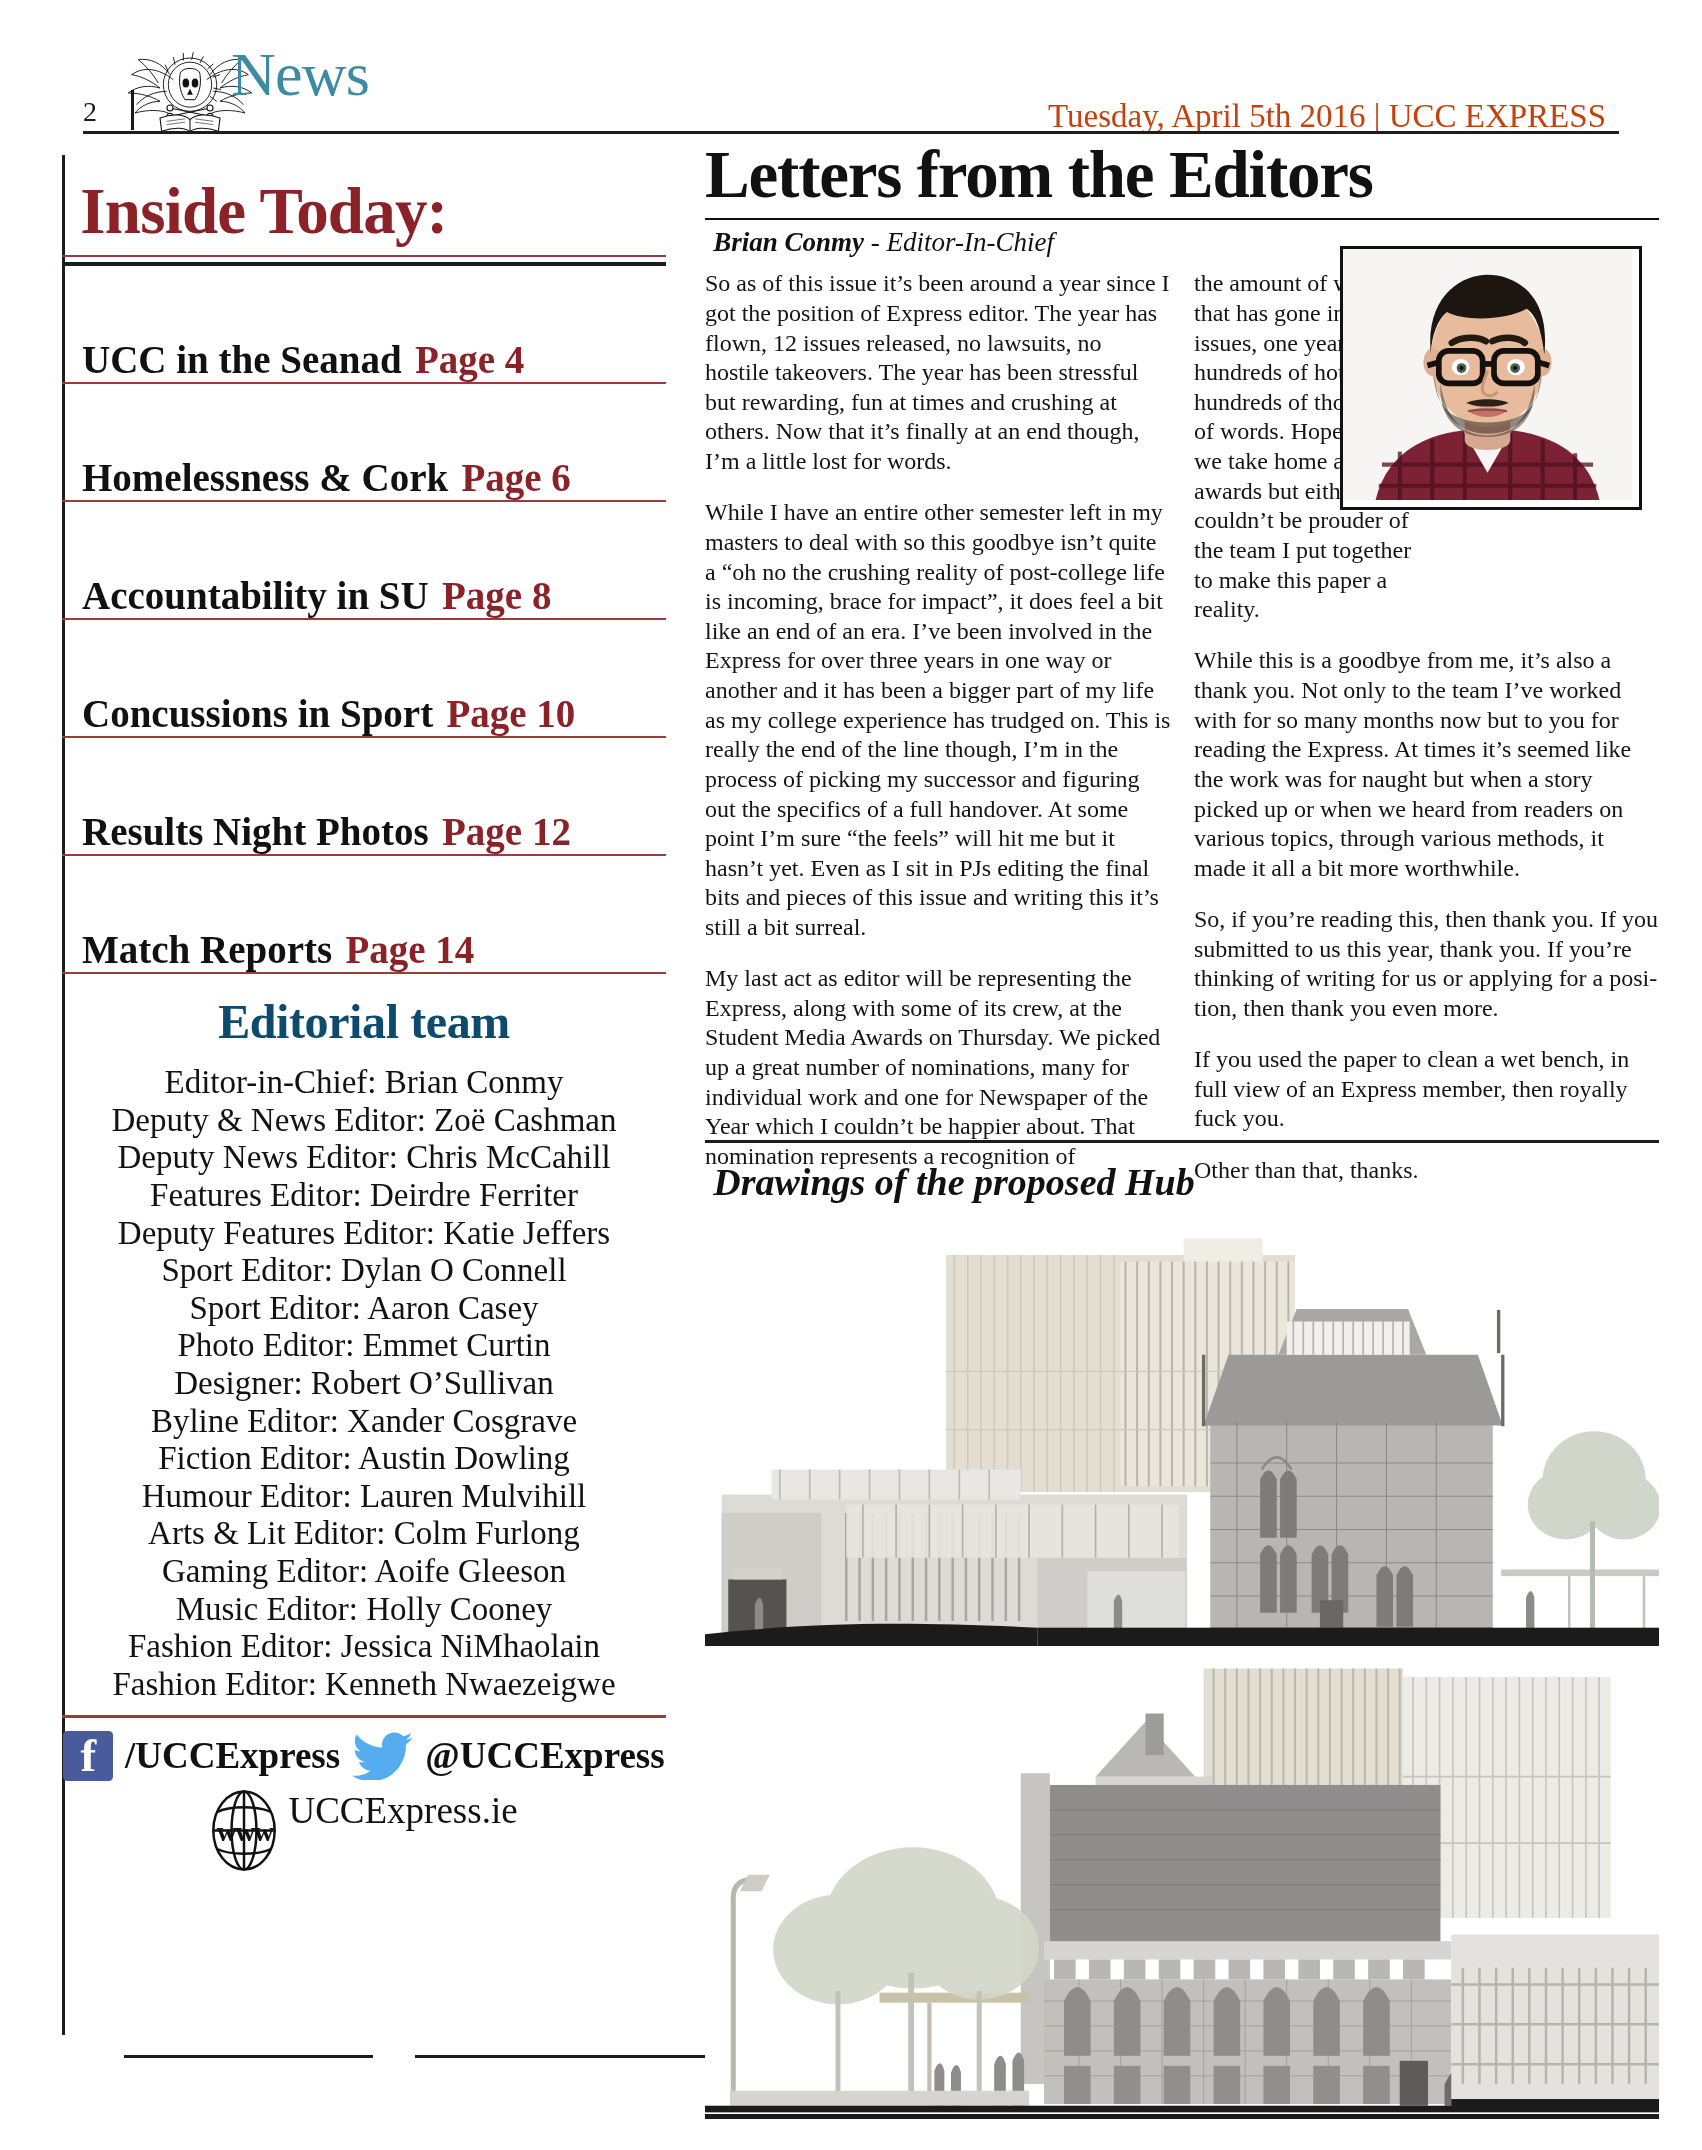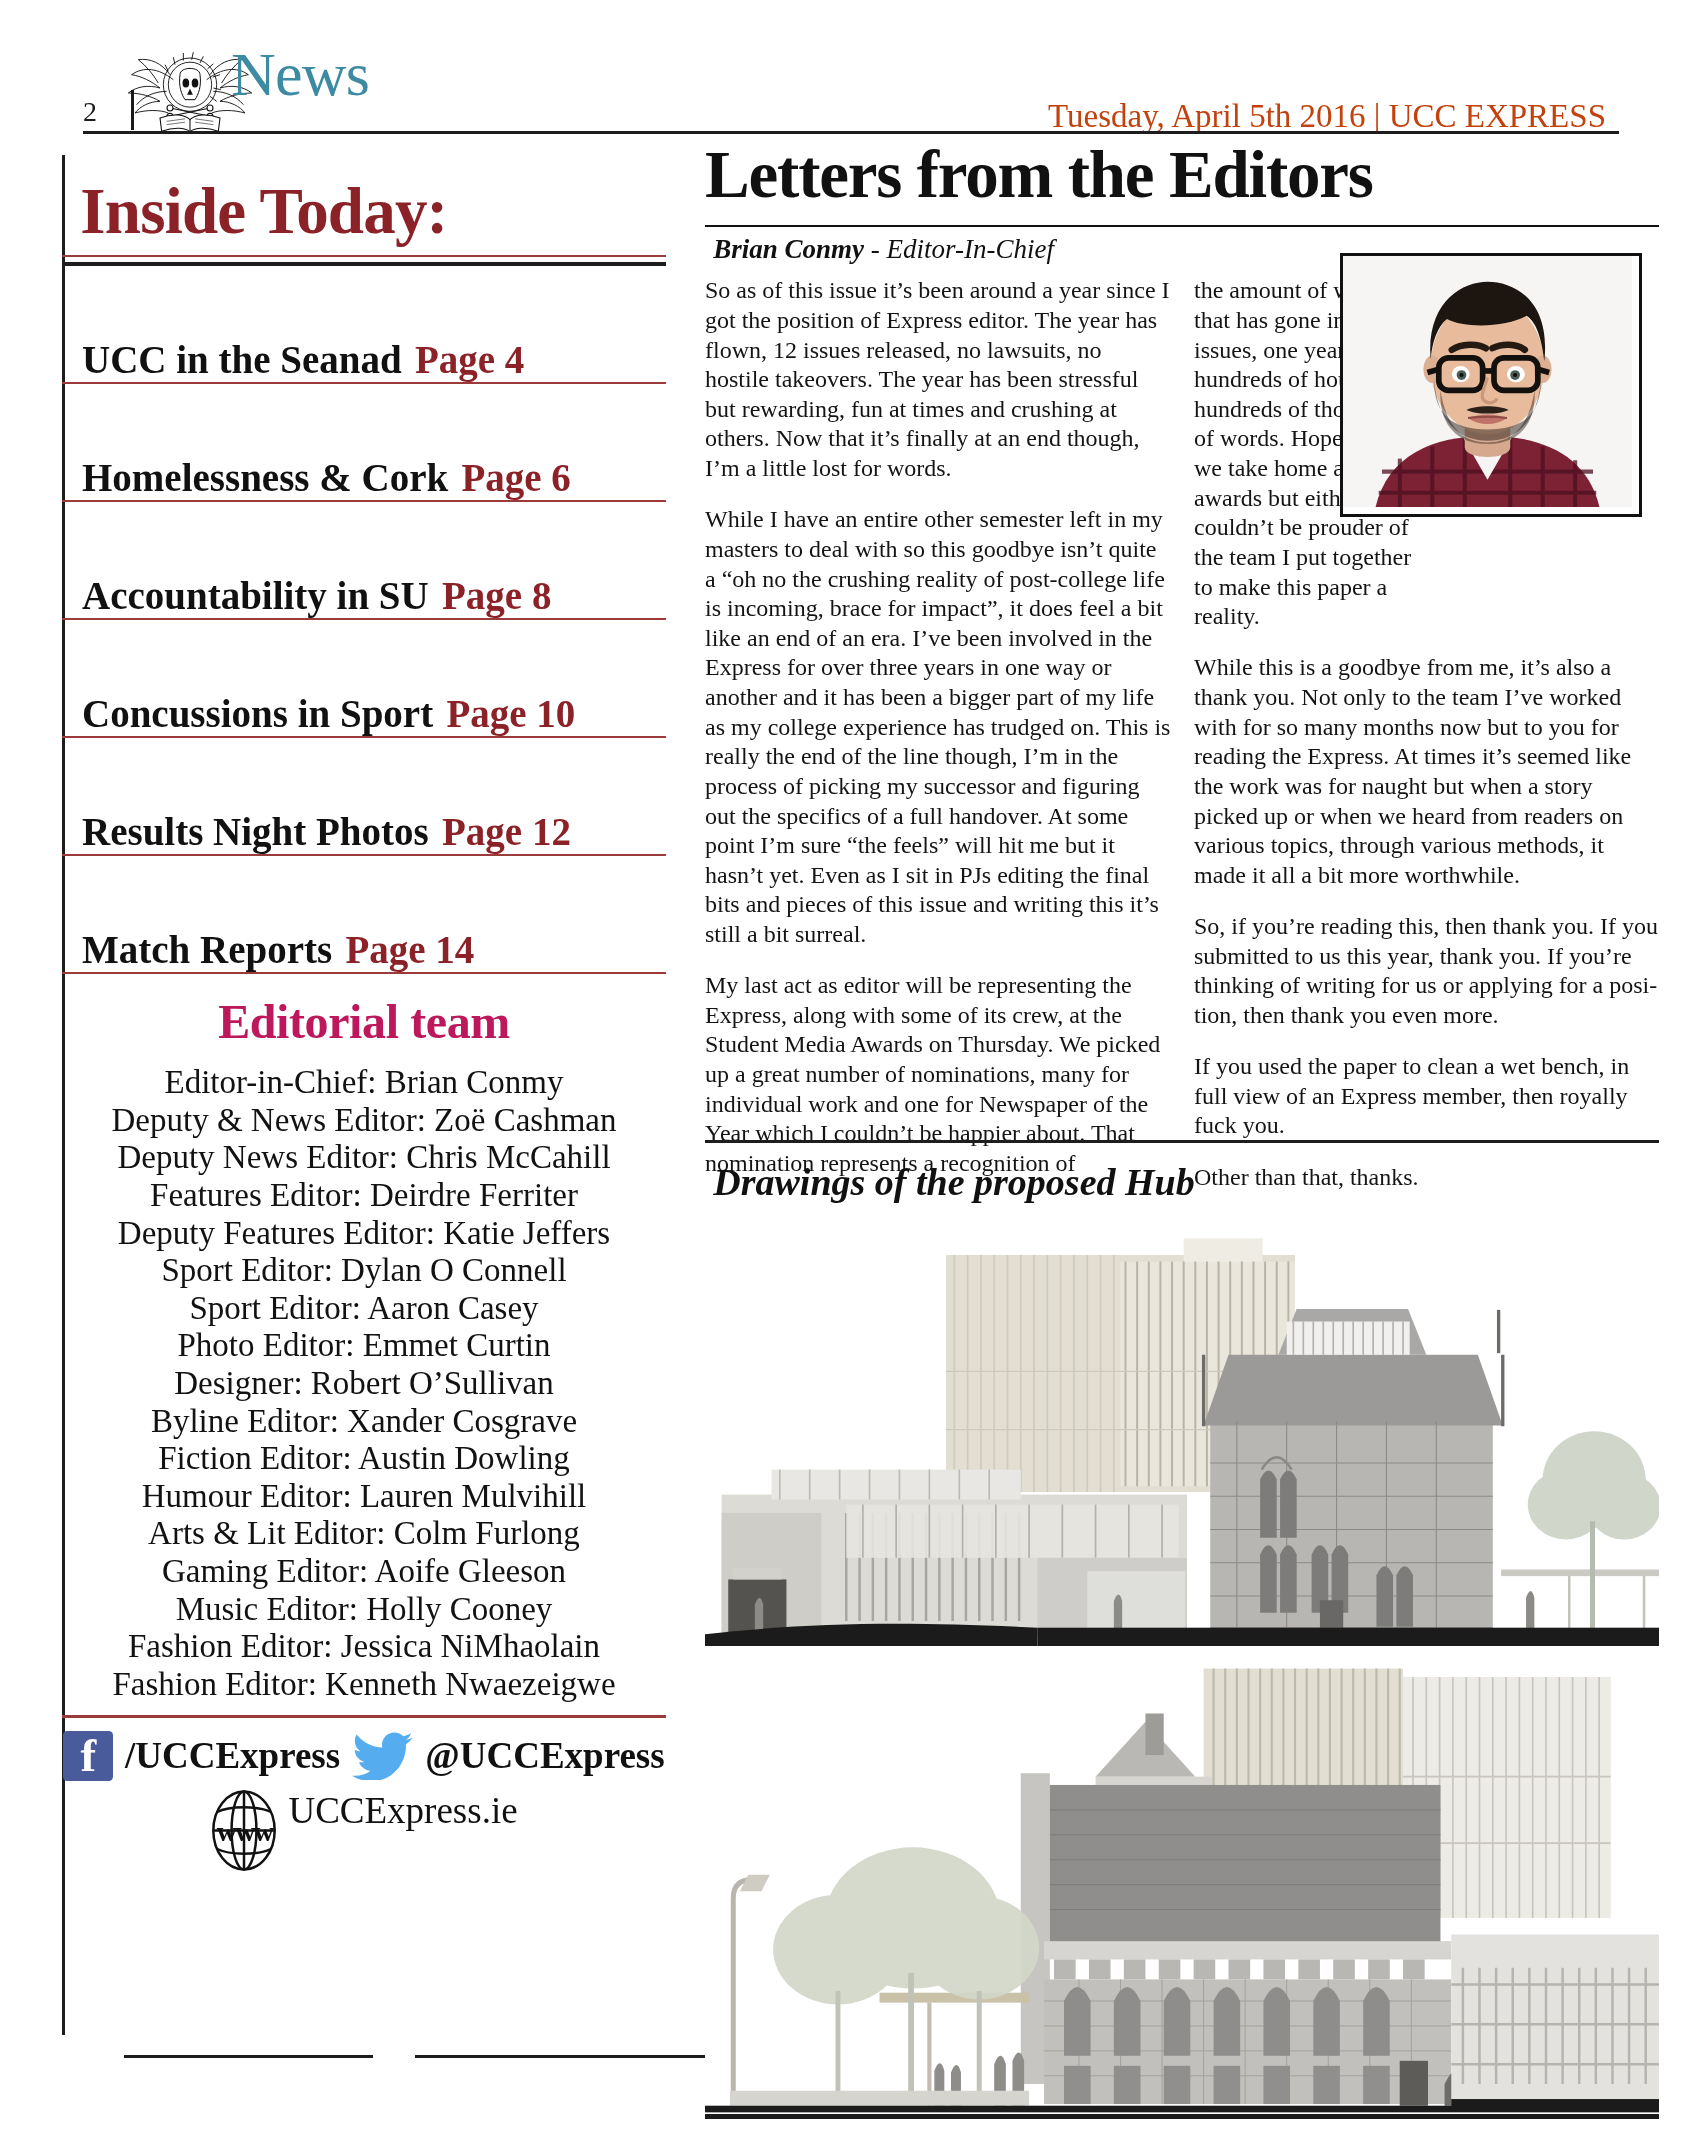--- a/index.html
+++ b/index.html
@@ -49,21 +49,21 @@
   .toc { margin-top:0; }
   .toc-item {
     position:relative; height:116px; display:flex; align-items:flex-end;
     padding-left:20px; border-bottom:2.5px solid #9b3b3b;
   }
   .toc-item:last-child { border-bottom:none; }
   .toc-label { font-size:39px; font-weight:bold; color:#111; white-space:nowrap; }
   .toc-page { font-size:39px; font-weight:bold; color:#8b2227; margin-left:13.3px; white-space:nowrap; }
 
   .ed-team-title {
-    text-align:center; font-size:48px; font-weight:bold; color:#be185d;
+    text-align:center; font-size:48px; font-weight:bold; color:#0c4a6e;
     margin:20px 0 15px 0; letter-spacing:-0.4px;
   }
   .ed-list { text-align:center; }
   .ed-row { font-size:33px; line-height:1.14; color:#121212; white-space:nowrap; }
 
   .social-rule-top { height:2.5px; background:#9b3b3b; margin:11.6px 0 0 0; }
   .social { margin-top:13.3px; }
   .social-row1 {
     display:flex; align-items:center; justify-content:center; gap:11.6px;font-weight:bold;
   }
@@ -89,21 +89,21 @@
     font-family:"Liberation Serif", serif;
   }
   .bottom-rules { position:absolute; left:62px; bottom:37px; width:604px; }
   .bottom-rule-l { position:absolute; left:0; top:0; width:249px; height:3.3px; background:#1d1d1d; }
   .bottom-rule-r { position:absolute; left:291px; top:0; width:313px; height:3.3px; background:#1d1d1d; }
 
   
   .main { position:absolute; left:705px; top:141px; width:954px; }
   .main-head {
     font-size:67px; font-weight:bold; color:#111; line-height:1;
-    letter-spacing:-1.2px; border-bottom:2.5px solid #111; padding-bottom:17px;
+    letter-spacing:-1.2px; border-bottom:2.5px solid #111; padding-bottom:10px;
   }
   .sub-head {
     font-size:38px; font-weight:bold; color:#8b2227; margin-top:8.3px; line-height:1.05;
   }
   .byline {
     font-size:27px; font-style:italic; margin-top:6.7px; color:#111; padding-left:8.3px;
   }
   .byline b { font-style:italic; }
 
   .cols { position:relative; margin-top:11.6px; }

